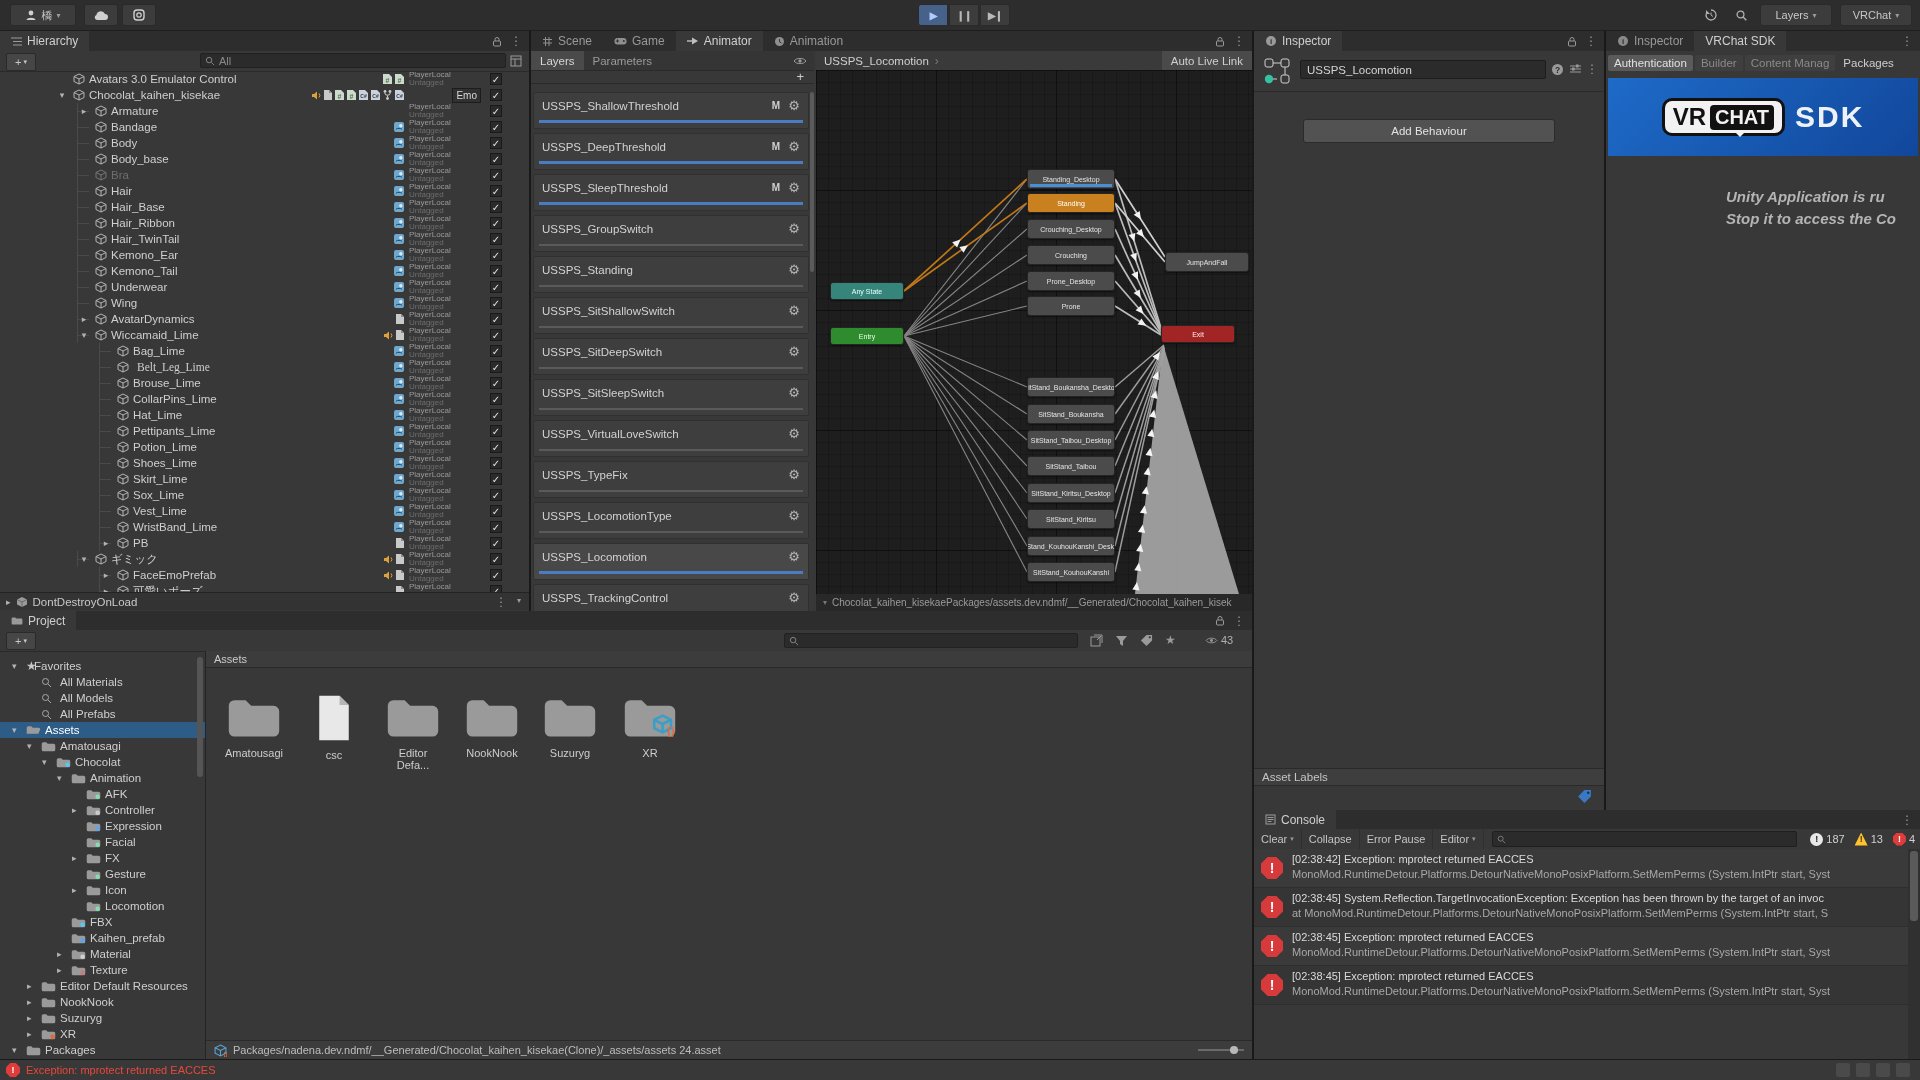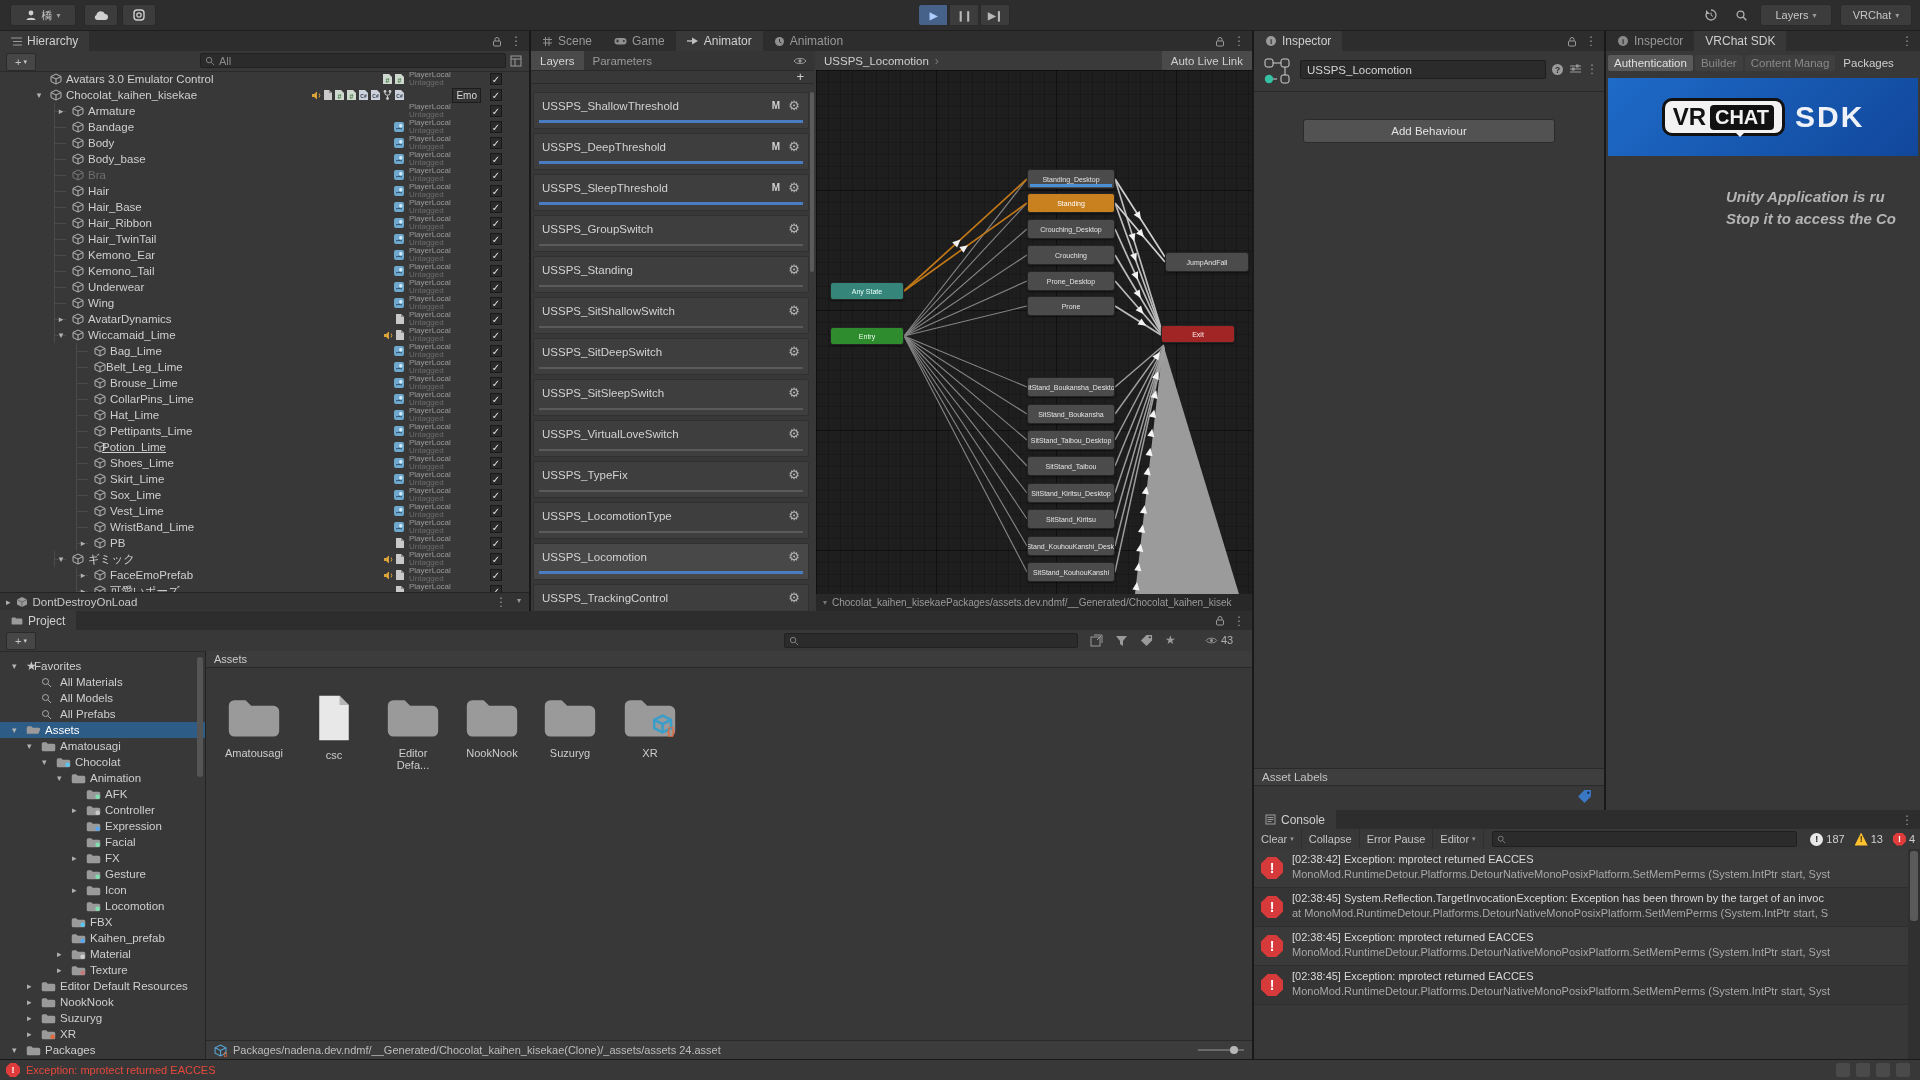--- a/index.html
+++ b/index.html
@@ -21,21 +21,21 @@
         display:flex;align-items:center;justify-content:center;box-sizing:border-box;color:#b8b8b8;font-size:10px;}
   .playbtn.on{background:#46618a;color:#aecdff;}
   .pseg{letter-spacing:-1px;font-weight:bold;}
   
   #hierarchy{left:0;top:31px;width:529px;height:580px;}
   .searchrow{position:absolute;left:0;top:20px;right:0;height:20px;background:#383838;border-bottom:1px solid #2a2a2a;}
   .addbtn{position:absolute;left:6px;top:2px;width:28px;height:16px;background:#464646;border:1px solid #2a2a2a;border-radius:2px;
           color:#c8c8c8;font-size:11px;display:flex;align-items:center;justify-content:center;gap:2px;}
   .searchfield{position:absolute;height:15px;background:#2b2b2b;border:1px solid #212121;border-radius:2px;
           display:flex;align-items:center;gap:4px;padding:0 4px;color:#8a8a8a;font-size:11px;box-sizing:border-box;}
-  #htree{position:absolute;left:0;top:40px;right:0;height:521px;overflow:hidden;}
+  #htree{position:absolute;left:0;top:40px;right:0;height:521px;overflow:hidden;padding-left:23px;}
   .hrow{position:relative;height:16px;display:flex;align-items:center;white-space:nowrap;}
   .hrow .arr{position:absolute;font-size:9px;color:#b2b2b2;width:10px;text-align:center;}
   .hrow .hicon{position:absolute;display:flex;}
   .hrow .hlabel{position:absolute;font-size:11.5px;color:#cfcfcf;}
   .hrow.dis .hlabel{color:#6e6e6e;}
   .hrow.dis .hicon{opacity:.5;}
   .hr-icons{position:absolute;right:124px;display:flex;gap:1px;align-items:center;}
   .hr-meta{position:absolute;right:62px;width:58px;line-height:8px;}
   .hr-meta .l1{font-size:8px;color:#9a9a9a;}
   .hr-meta .l2{font-size:8px;color:#6d6d6d;}
@@ -753,21 +753,21 @@
         </div>
         <div class="hrow">
           <div class="guide" style="left: 76px; top: 8px; width: 12px; height: 1px;"></div>
           <div class="guide" style="left: 76px; top: 0px; width: 1px; height: 16px;"></div>
           <span class="hicon" style="left: 94px;">
             <svg width="12" height="12" viewBox="0 0 12 12">
               <path d="M6 1 11 3.5v5L6 11 1 8.5v-5z" fill="none" stroke="#b5b5b5"></path>
               <path d="M1 3.5 6 6l5-2.5M6 6v5" fill="none" stroke="#b5b5b5"></path>
             </svg>
           </span>
-          <span class="hlabel" style="left: 106px;">Belt_Leg_Lime</span>
+          <span class="hlabel" style="left: 114px; font-family: Liberation Serif, serif;">Belt_Leg_Lime</span>
           <span class="hr-icons">
             <span class="icw">
               <svg width="12" height="12" viewBox="0 0 12 12">
                 <rect x="1" y="1" width="10" height="10" rx="2" fill="#6ea8cd"></rect>
                 <path d="M3 8.2c2-1.2 4-1.2 6 0" stroke="#26445c" fill="none"></path>
                 <circle cx="7.8" cy="4.8" r="1.7" fill="#d7ecf7"></circle>
               </svg>
             </span>
           </span>
           <span class="hr-meta">
@@ -878,21 +878,21 @@
         </div>
         <div class="hrow">
           <div class="guide" style="left: 76px; top: 8px; width: 12px; height: 1px;"></div>
           <div class="guide" style="left: 76px; top: 0px; width: 1px; height: 16px;"></div>
           <span class="hicon" style="left: 94px;">
             <svg width="12" height="12" viewBox="0 0 12 12">
               <path d="M6 1 11 3.5v5L6 11 1 8.5v-5z" fill="none" stroke="#b5b5b5"></path>
               <path d="M1 3.5 6 6l5-2.5M6 6v5" fill="none" stroke="#b5b5b5"></path>
             </svg>
           </span>
-          <span class="hlabel" style="left: 102px; text-decoration: underline;">Potion_Lime</span>
+          <span class="hlabel" style="left: 110px;">Potion_Lime</span>
           <span class="hr-icons">
             <span class="icw">
               <svg width="12" height="12" viewBox="0 0 12 12">
                 <rect x="1" y="1" width="10" height="10" rx="2" fill="#6ea8cd"></rect>
                 <path d="M3 8.2c2-1.2 4-1.2 6 0" stroke="#26445c" fill="none"></path>
                 <circle cx="7.8" cy="4.8" r="1.7" fill="#d7ecf7"></circle>
               </svg>
             </span>
           </span>
           <span class="hr-meta">

